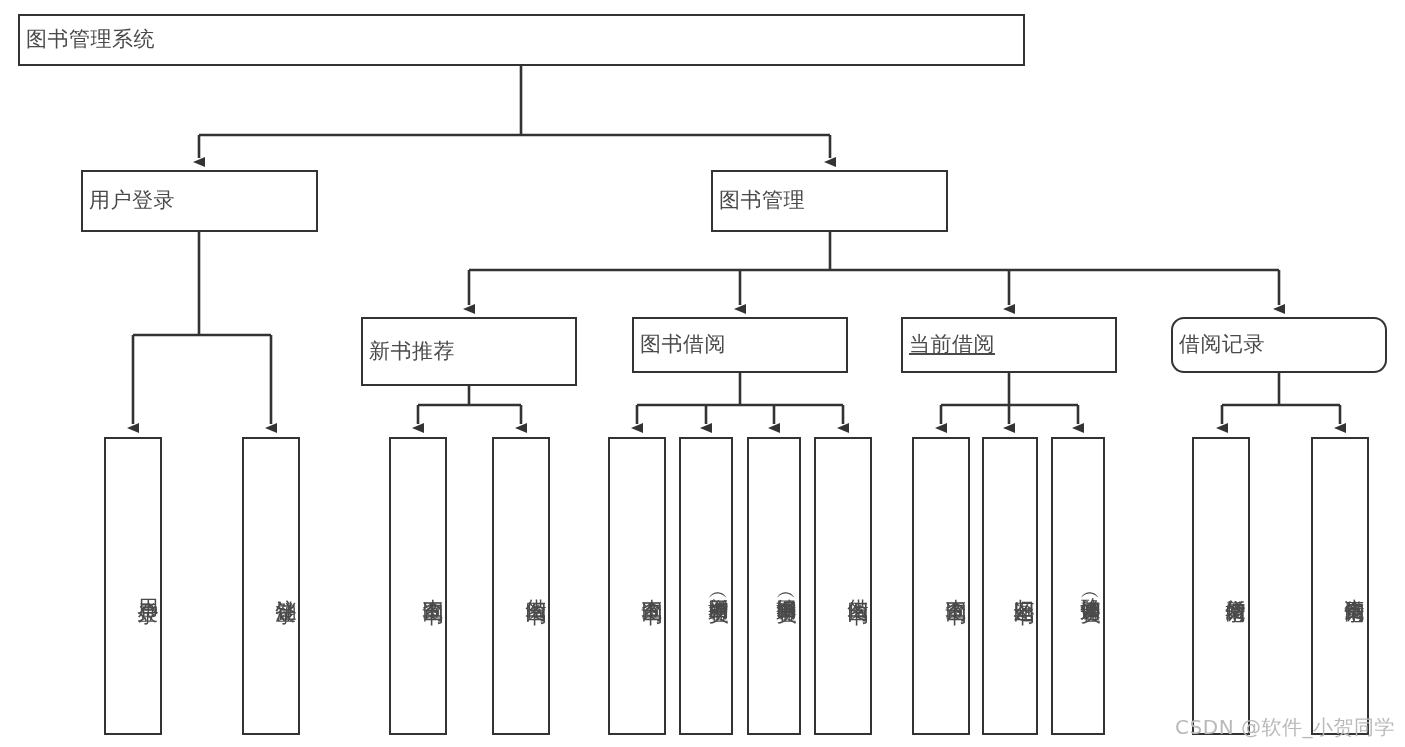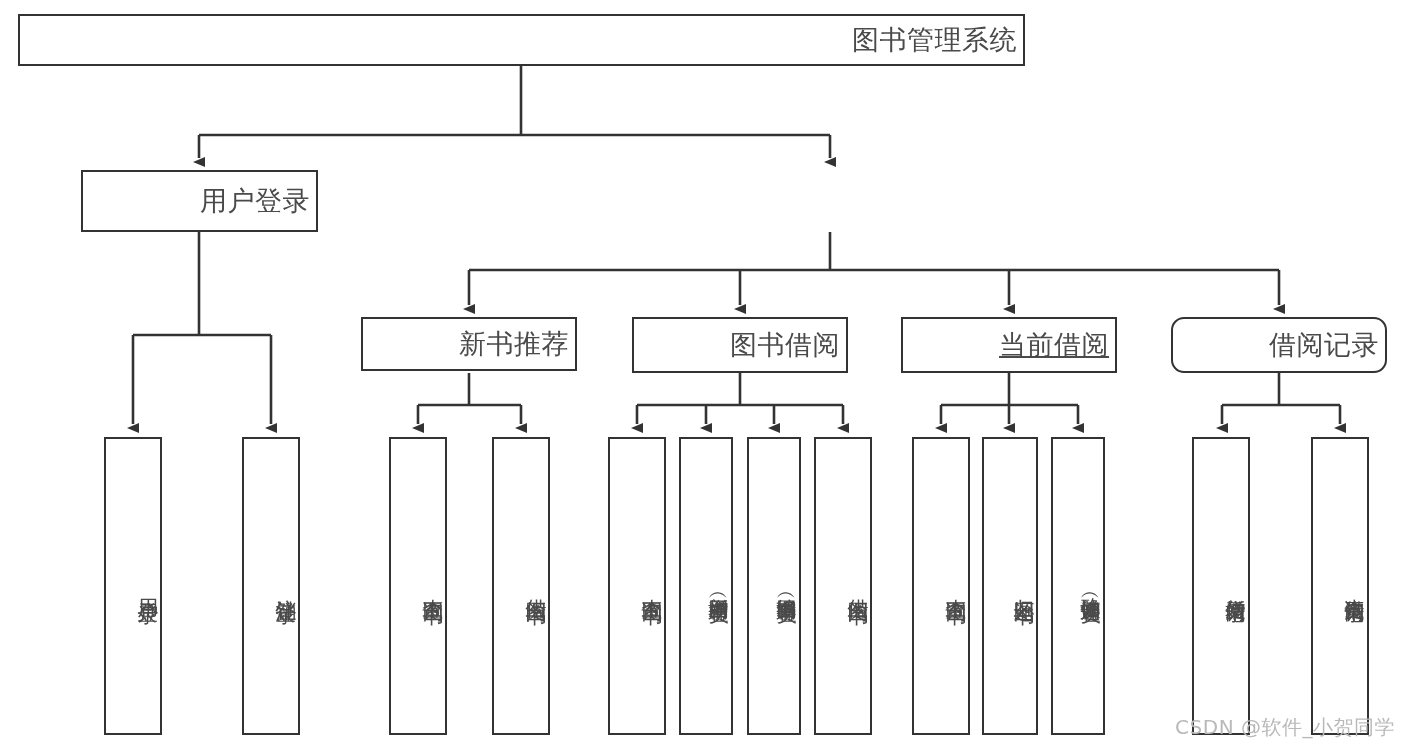--- a/index.html
+++ b/index.html
@@ -26,23 +26,23 @@
     height: 747px;
     pointer-events: none;
   }
   .node {
     position: absolute;
     box-sizing: border-box;
     background: #ffffff;
     border: 2px solid #333333;
     display: flex;
     align-items: center;
-    justify-content: flex-end;
+    justify-content: flex-start;
     color: #4a4a4a;
-    font-size: 27px;
+    font-size: 21px;
     line-height: 1.12;
     letter-spacing: 0.5px;
     text-align: center;
     z-index: 2;
   }
   .node-h {
     padding: 2px 6px;
   }
   .node-v {
     writing-mode: vertical-rl;
@@ -140,22 +140,25 @@
     </g>
   </svg>
 
   <div class="node node-h" style="left:18px; top:14px; width:1007px; height:52px;">
     <span>图书管理系统</span>
   </div>
 
   <div class="node node-h" style="left:81px; top:170px; width:237px; height:62px;">
     <span>用户登录</span>
   </div>
-
-  <div class="node node-h" style="left:361px; top:317px; width:216px; height:54px;">
+  <div class="node node-h" style="left:711px; top:170px; width:237px; height:62px;">
+    <span>图书管理</span>
+  </div>
+
+  <div class="node node-h" style="left:361px; top:317px; width:216px; height:69px;">
     <span>新书推荐</span>
   </div>
   <div class="node node-h" style="left:632px; top:317px; width:216px; height:56px;">
     <span>图书借阅</span>
   </div>
   <div class="node node-h" style="left:901px; top:317px; width:216px; height:56px;text-decoration:underline;">
     <span>当前借阅</span>
   </div>
   <div class="node node-h" style="left:1171px; top:317px; width:216px; height:56px;border-radius:13px;">
     <span>借阅记录</span>

